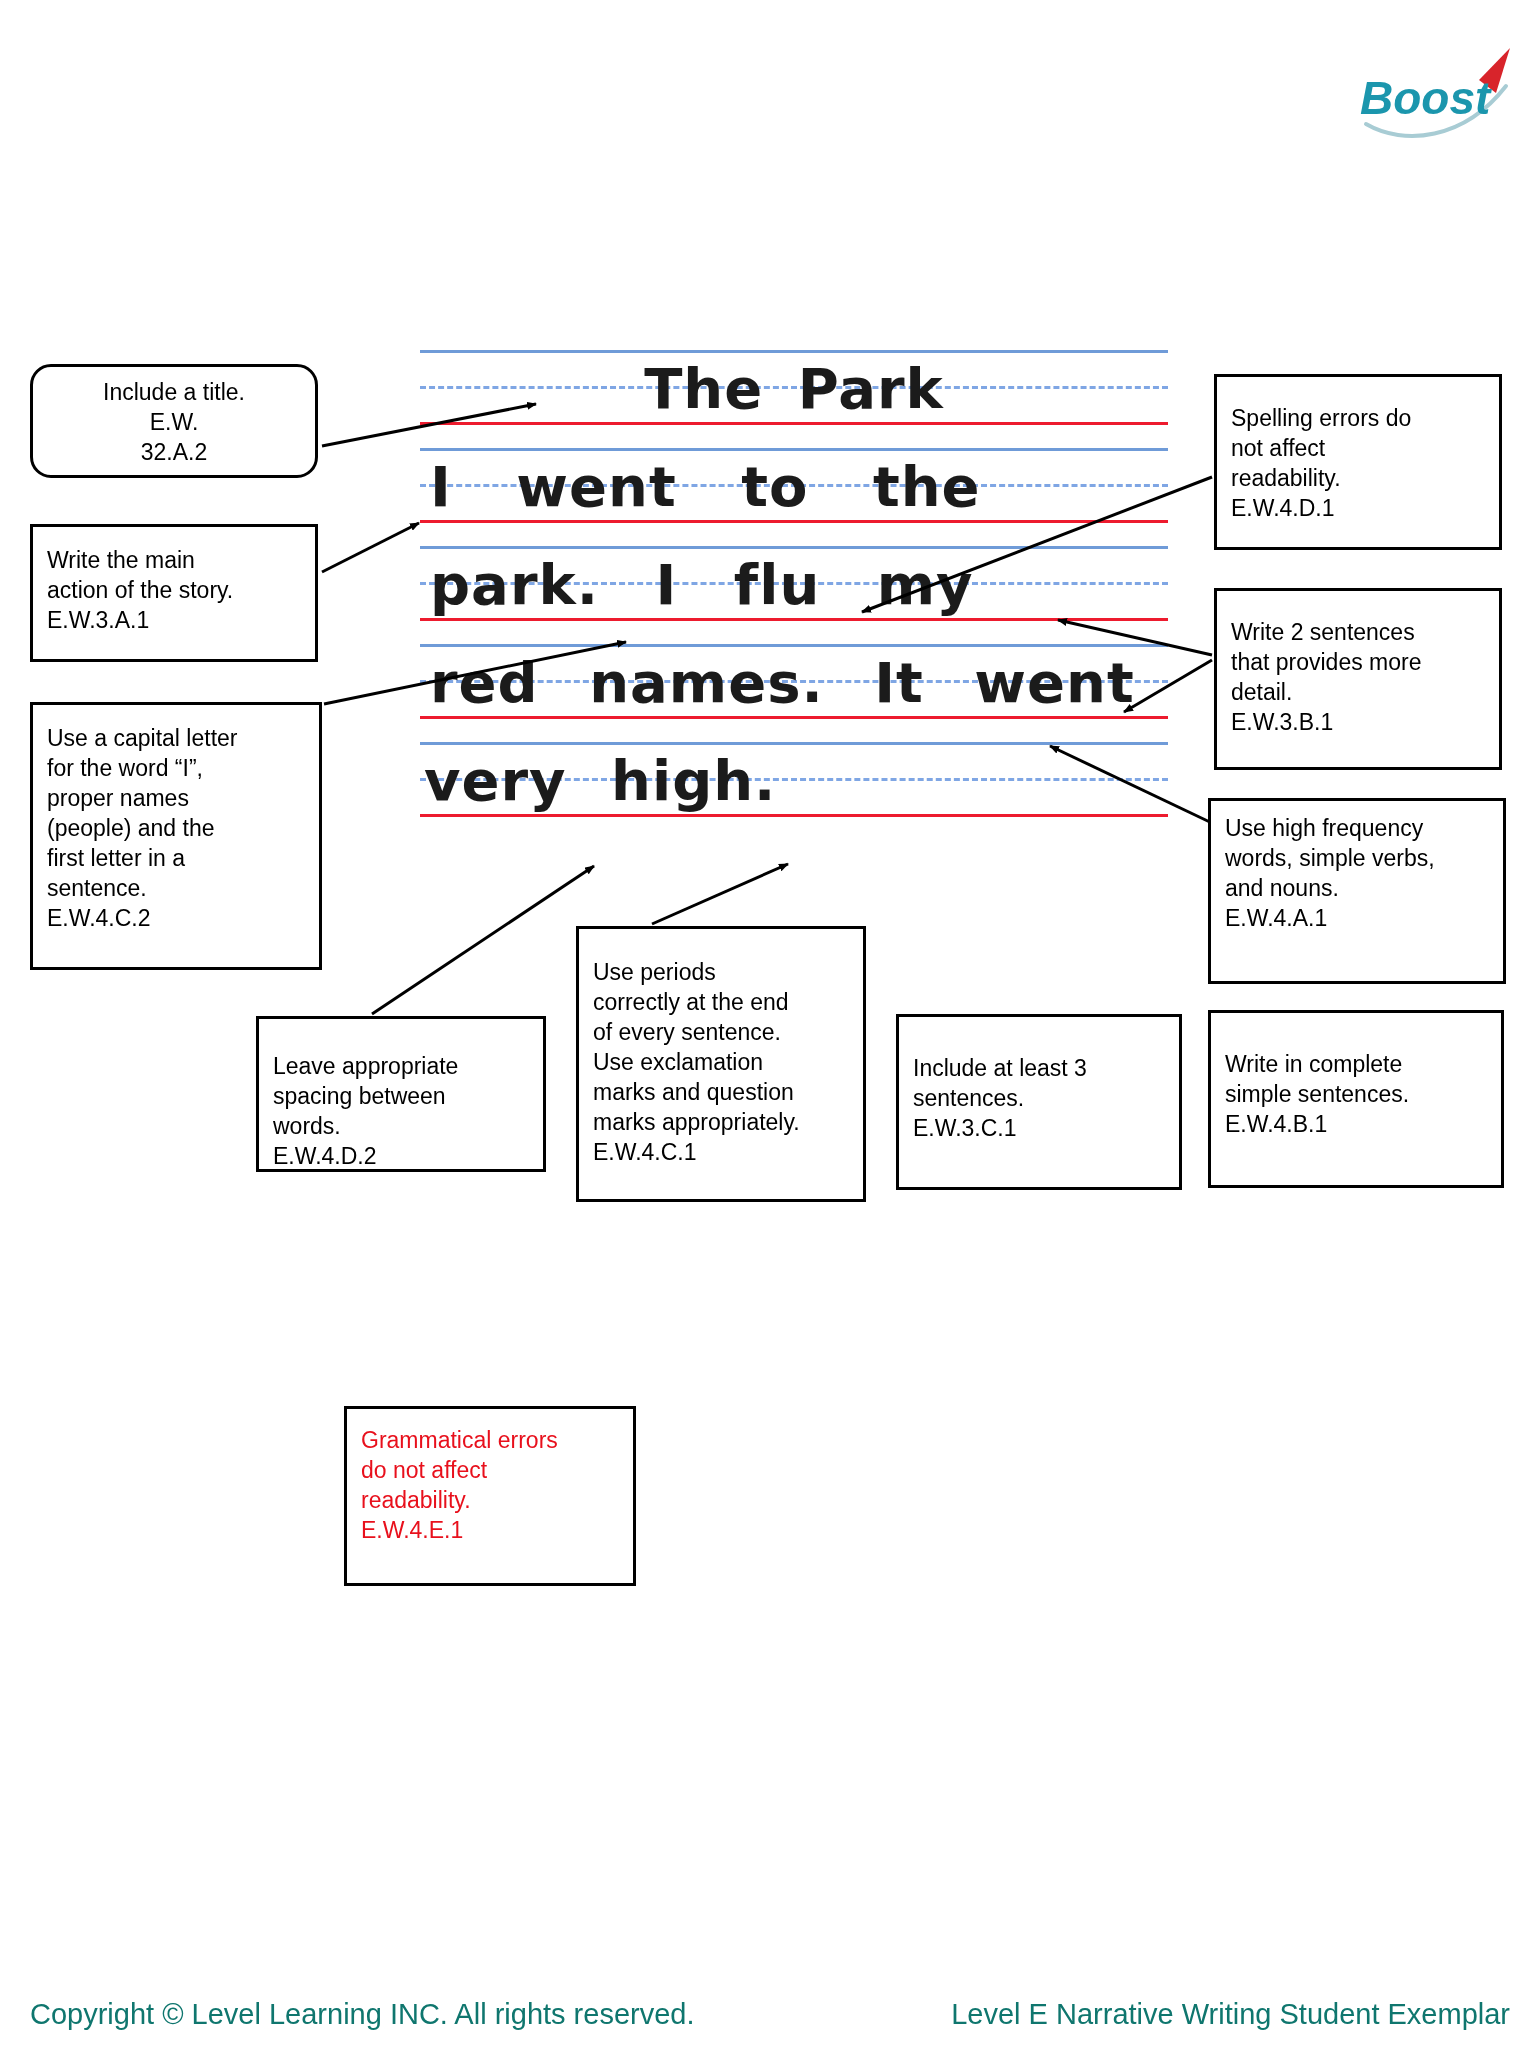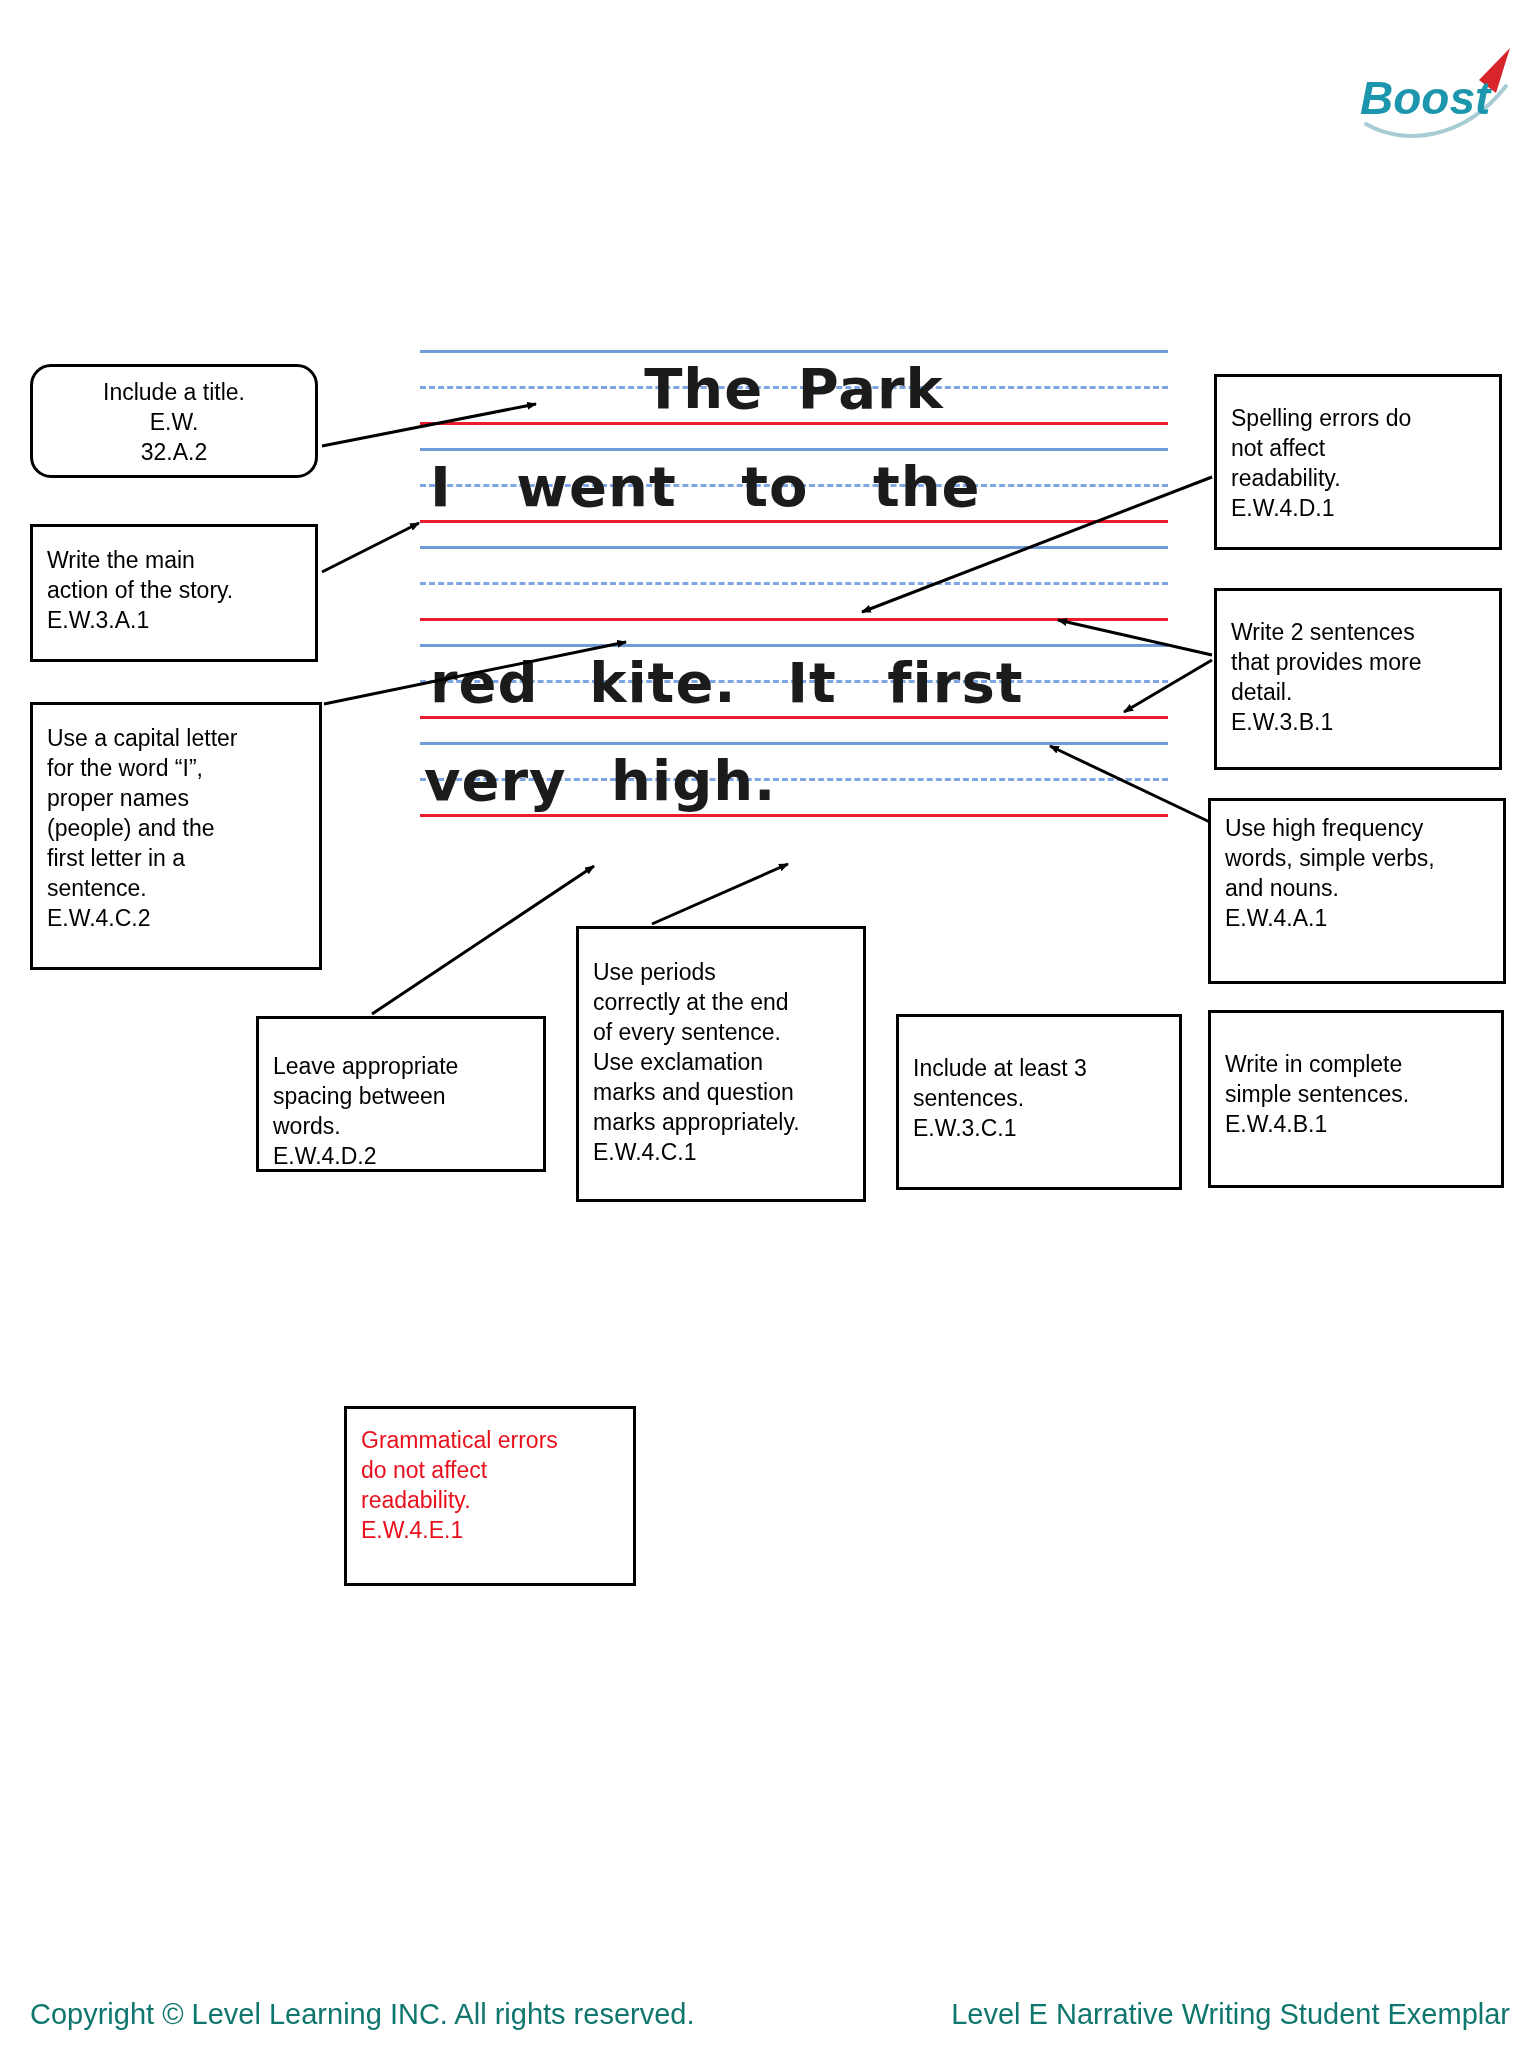--- a/index.html
+++ b/index.html
@@ -67,21 +67,22 @@
     <div class="ruled-line red"></div>
   </div>
   <div class="ruled-group" style="top:742px;">
     <div class="ruled-line blue"></div>
     <div class="ruled-line dashed"></div>
     <div class="ruled-line red"></div>
   </div>
 
   <div class="hw" style="left:420px;width:748px;top:354px;text-align:center;word-spacing:14px;">The Park</div>
   <div class="hw" style="left:430px;top:452px;word-spacing:44px;">I went to the</div>
-  <div class="hw" style="left:430px;top:648px;word-spacing:30px;">red kite. It first</div>
+  <div class="hw" style="left:430px;top:550px;word-spacing:36px;">park. I flu my</div>
+  <div class="hw" style="left:430px;top:648px;word-spacing:30px;">red names. It went</div>
   <div class="hw" style="left:424px;top:746px;word-spacing:24px;">very high.</div>
 
   <div class="note center" style="left:30px;top:364px;width:288px;height:114px;padding-top:10px;">
       <div>Include a title.</div>
       <div>E.W.</div>
       <div>32.A.2</div>
     </div>
 
   <div class="note" style="left:30px;top:524px;width:288px;height:138px;padding-top:18px;">
       <div>Write the main</div>

